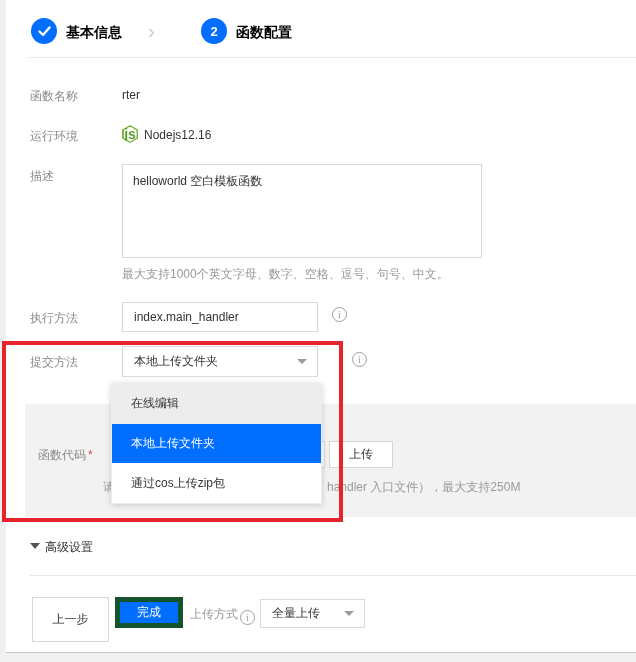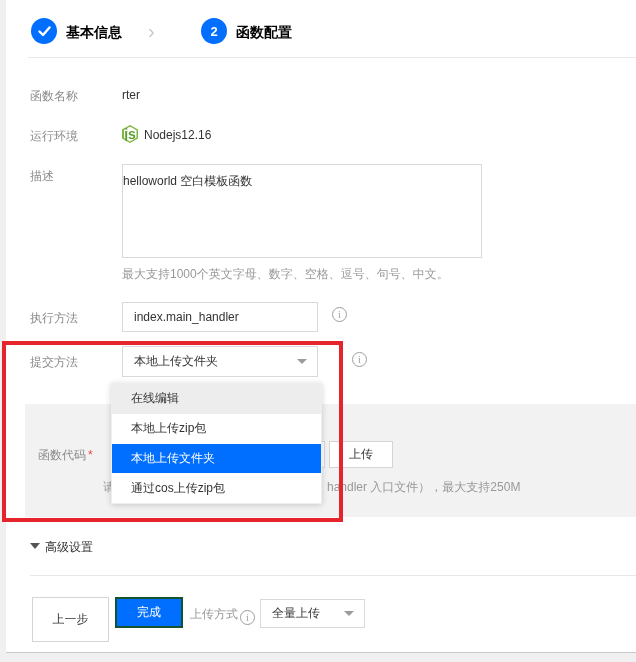--- a/index.html
+++ b/index.html
@@ -58,21 +58,21 @@
     position:absolute; width:16px; text-align:center; top:4px; left:0;
     font-size:14px; font-weight:bold; color:#5a9e2f; line-height:10px;
   }
   
   .gray-section { background:#f2f2f3; }
   .req { color:#e54545; margin-left:2px; }
   .btn {
     display:flex; align-items:center; justify-content:center;
     background:#fff; border:1px solid #d5d5d5; color:#333; cursor:pointer;
   }
-  .btn-primary { background:#006eff; border:2px solid #14532d; color:#fff; }
+  .btn-primary { background:#006eff; border:5px solid #14532d; color:#fff; }
   
   .menu {
     background:#fff; box-shadow:0 1px 6px rgba(0,0,0,0.18);
     border:1px solid #eee; display:flex; flex-direction:column; z-index:5;
   }
   .menu-item {
     flex:1; display:flex; align-items:center; padding-left:19px; color:#333;
     background:#fff; cursor:pointer;
   }
   .menu-item.hover { background:#ededee; }
@@ -112,21 +112,21 @@
 <div class="abs fvalue" style="left:122px; top:88px;">rter</div>
 
 <div class="abs flabel" style="left:30px; top:128px;">运行环境</div>
 <div class="abs hex-outer" style="left:122px; top:125px;">
   <span class="hex-inner"></span>
   <span class="hex-label">js</span>
 </div>
 <div class="abs fvalue" style="left:144px; top:128px;text-align:center;">Nodejs12.16</div>
 
 <div class="abs flabel" style="left:30px; top:168px;">描述</div>
-<div class="abs box" style="left:122px; top:164px; width:360px; height:94px; padding:8px 0; line-height:16px;">helloworld 空白模板函数</div>
+<div class="abs box" style="left:122px; top:164px; width:360px; height:94px; padding:8px 10px; line-height:16px;">helloworld 空白模板函数</div>
 <div class="abs hint" style="left:122px; top:266px;">最大支持1000个英文字母、数字、空格、逗号、句号、中文。</div>
 
 <div class="abs flabel" style="left:30px; top:310px;">执行方法</div>
 <div class="abs box input-text" style="left:122px; top:302px; width:196px; height:30px;">index.main_handler</div>
 <span class="abs info-icon" style="left:332px; top:307px;"></span>
 
 <div class="abs flabel" style="left:30px; top:354px;">提交方法</div>
 <div class="abs box" style="left:122px; top:346px; width:196px; height:31px;">
   <span class="abs input-text" style="left:0; top:0;">本地上传文件夹</span>
   <span class="abs sel-arrow" style="right:10px; top:12px;"></span>
@@ -137,21 +137,20 @@
 <div class="abs flabel" style="left:38px; top:447px;">
   <span>函数代码</span><span class="req">*</span>
 </div>
 <div class="abs box" style="left:122px; top:441px; width:203px; height:27px; z-index:1;"></div>
 <div class="abs btn" style="left:329px; top:441px; width:64px; height:27px; z-index:1;">上传</div>
 <div class="abs hint" style="left:103px; top:479px; z-index:1; width:14px; overflow:hidden;">请</div>
 <div class="abs hint" style="left:327px; top:479px; z-index:1;">handler 入口文件），最大支持250M</div>
 
 <div class="abs menu" style="left:111px; top:383px; width:211px; height:121px;">
   <div class="menu-item hover">在线编辑</div>
-  <div class="menu-item">本地上传zip包</div>
   <div class="menu-item selected">本地上传文件夹</div>
   <div class="menu-item">通过cos上传zip包</div>
 </div>
 
 <div class="abs red-rect" style="left:2px; top:341px; width:341px; height:181px;"></div>
 
 <span class="abs tri-down" style="left:30px; top:543px;"></span>
 <div class="abs" style="left:45px; top:539px; color:#333;">高级设置</div>
 <div class="abs divider" style="left:30px; top:575px; width:606px;"></div>
 

